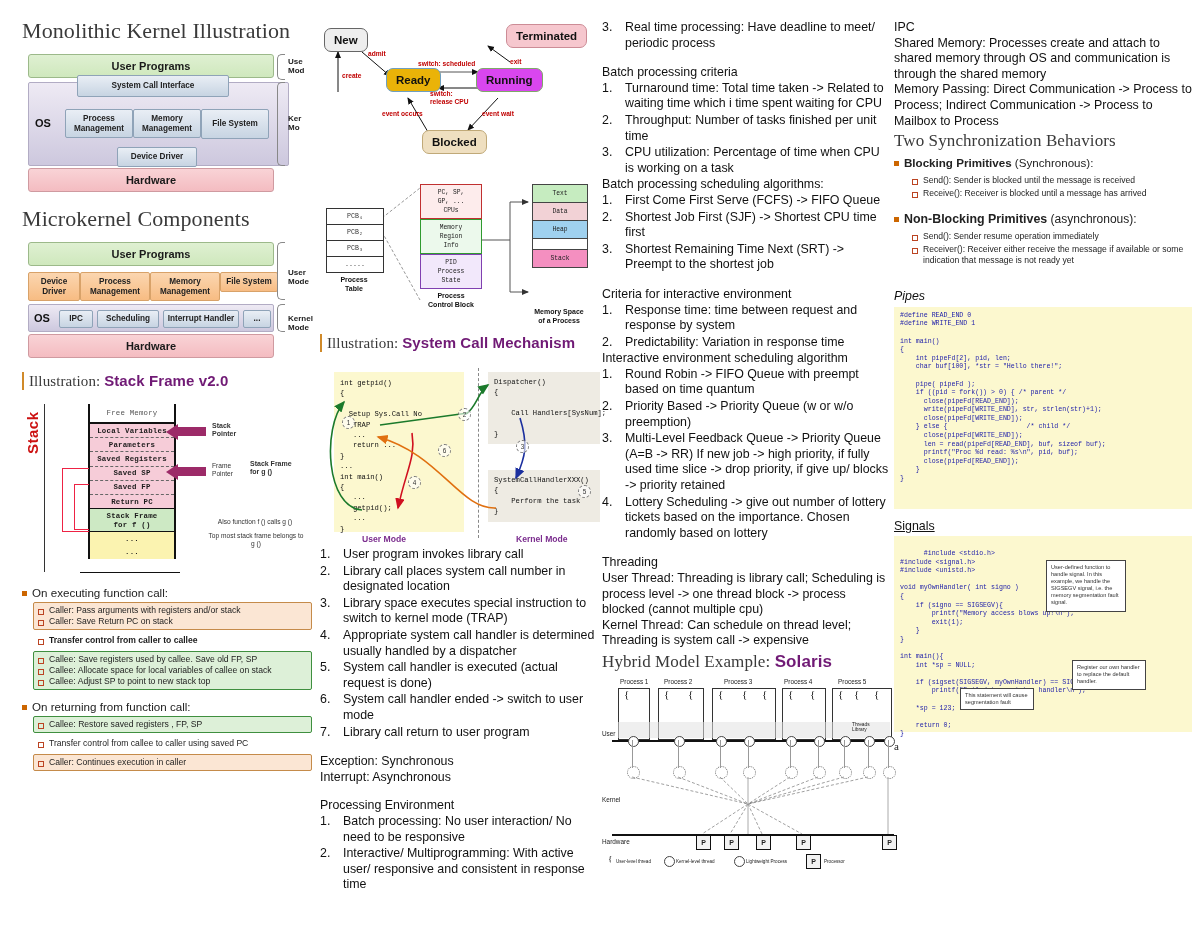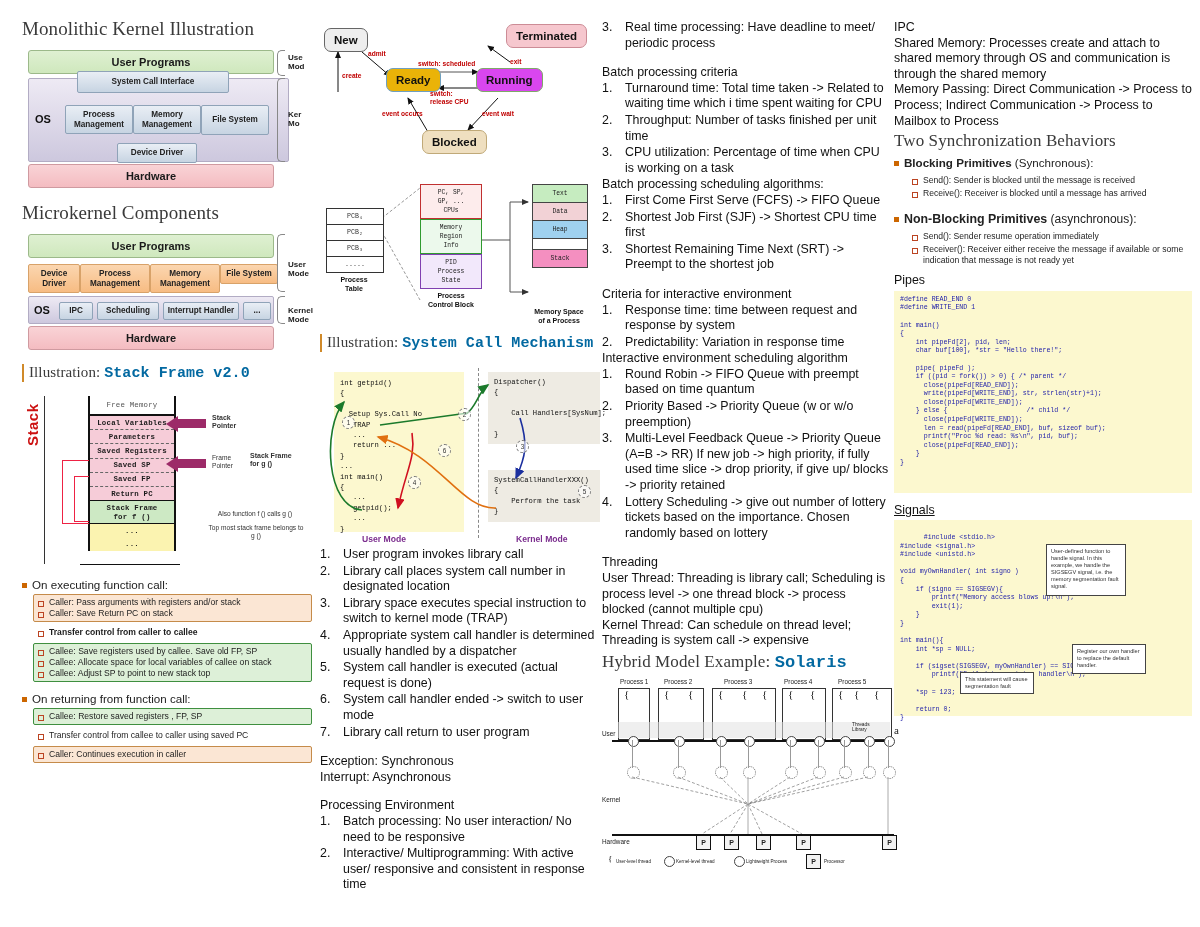--- a/index.html
+++ b/index.html
@@ -4,22 +4,22 @@
 <style>
   html,body{margin:0;padding:0;background:#fff;}
   body{width:1200px;height:927px;font-family:"Liberation Sans",sans-serif;color:#111;overflow:hidden;position:relative;}
   .page{position:relative;width:1200px;height:927px;}
   .col{position:absolute;top:0;}
   .c1{left:22px;width:290px;}
   .c2{left:320px;width:280px;}
   .c3{left:602px;width:288px;}
   .c4{left:894px;width:298px;}
 
-  .serif-h{font-family:"Liberation Serif",serif;font-size:19px;color:#3a3a3a;letter-spacing:.1px;margin:0 0 6px 0;font-weight:400;}
-  .serif-h b{font-family:Liberation Mono, monospace;font-weight:700;color:#0369a1;}
+  .serif-h{font-family:"Liberation Serif",serif;font-size:22px;color:#3a3a3a;letter-spacing:.1px;margin:0 0 6px 0;font-weight:400;}
+  .serif-h b{font-family:Liberation Sans, sans-serif;font-weight:700;color:#701a75;}
   .ol{margin:0;padding:0;list-style:none;}
   .ol li{display:flex;gap:7px;font-size:12.4px;line-height:15.6px;margin-bottom:1px;}
   .ol li .n{width:16px;flex:none;text-align:left;}
   .ol li .tx{flex:1;}
   .plain{font-size:12.4px;line-height:15.6px;margin:0 0 0 0;}
   .gap{height:13px;}
 
   
   .kdiag{position:relative;width:256px;}
   .bar{border:1px solid #9aa0aa;border-radius:3px;text-align:center;font-weight:bold;font-size:11px;padding:5px 0;color:#1a1a1a;}
@@ -676,21 +676,21 @@
             <span class="dsq"></span>
             <span>Send(): Sender resume operation immediately</span>
           </li>
         <li style="margin-top:2px;">
             <span class="dsq"></span>
             <span>Receiver(): Receiver either receive the message if available or some indication that message is not ready yet</span>
           </li>
       </ul>
     </div>
 
-    <div class="plain" style="margin-top:4px;">Pipes</div>
+    <div class="plain" style="margin-top:20px;font-style:italic;">Pipes</div>
     <div class="codeblk" style="width:298px;height:202px;margin-top:2px;">#define READ_END 0
 #define WRITE_END 1
 
 int main()
 {
     int pipeFd[2], pid, len;
     char buf[100], *str = "Hello there!";
 
     pipe( pipeFd );
     if ((pid = fork()) &gt; 0) { /* parent */

